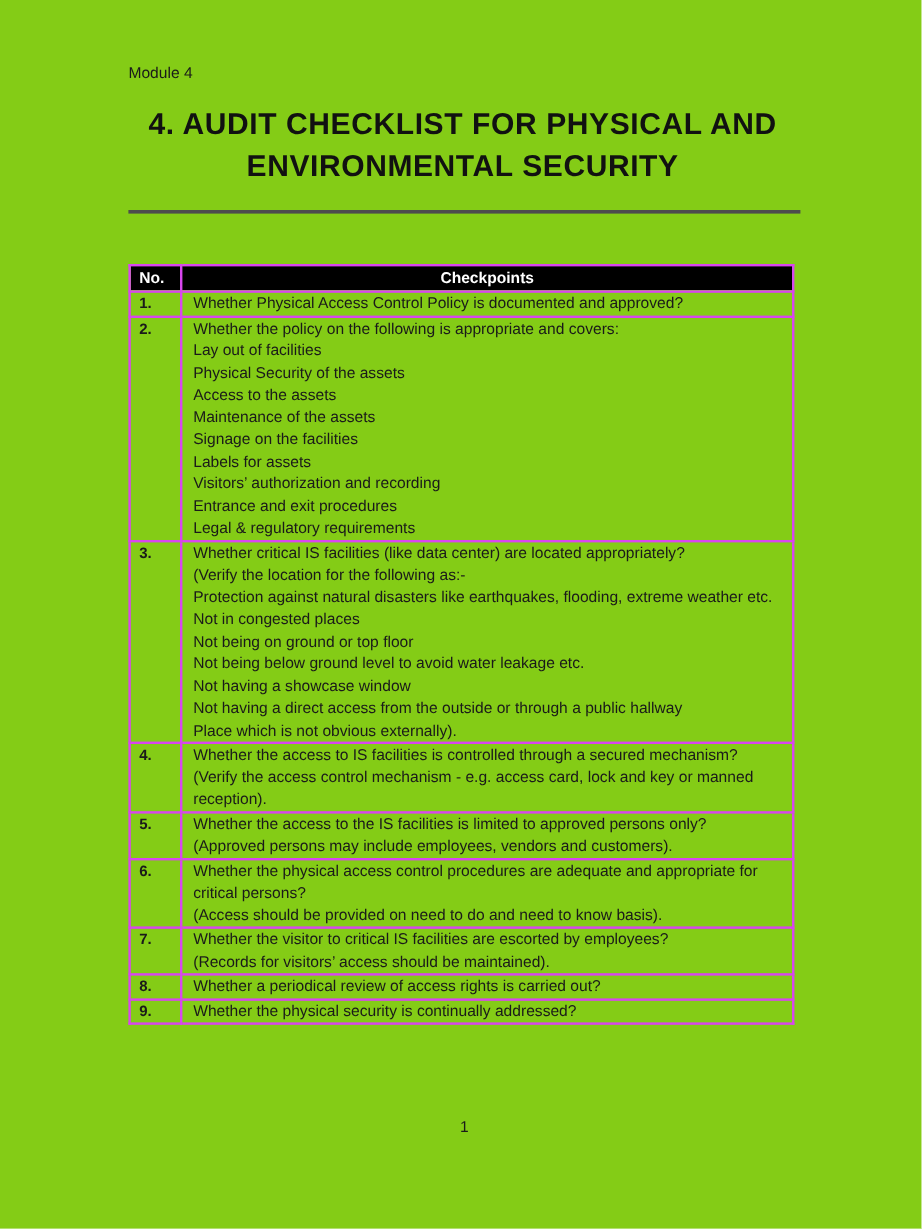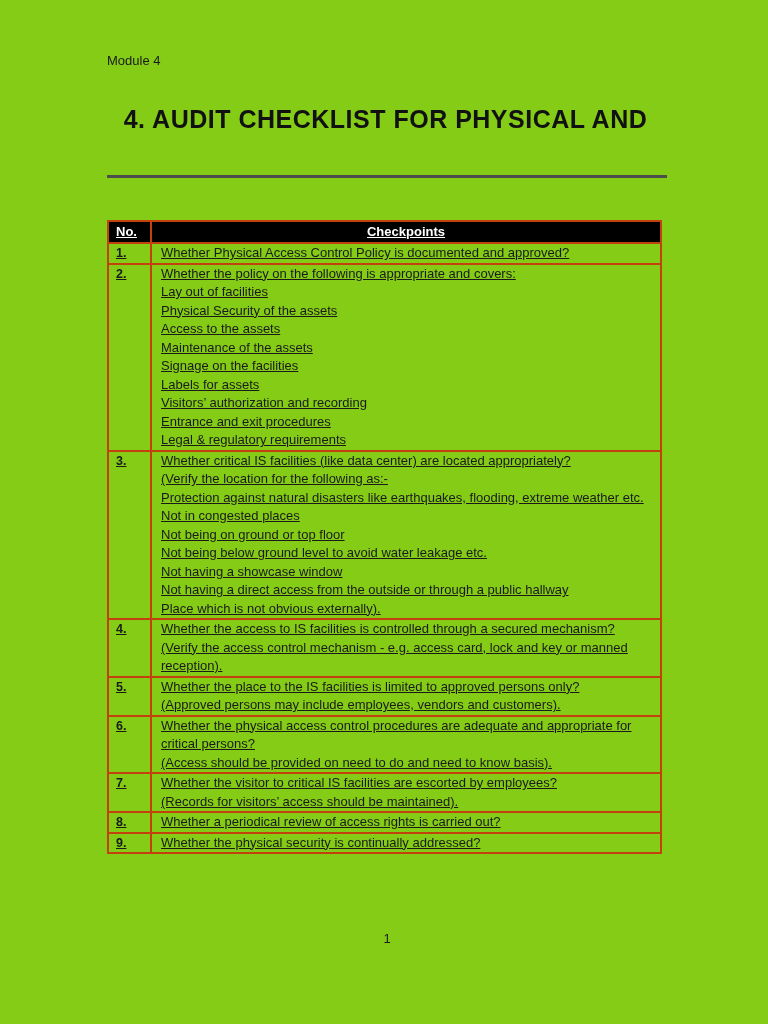--- a/index.html
+++ b/index.html
@@ -20,21 +20,21 @@
     position: absolute;
     left: 107px;
     top: 53px;
     font-size: 13px;
     line-height: 15px;
     color: #1a1a1a;
   }
   .doc-title {
     position: absolute;
     left: 104px;
-    top: 102px;
+    top: 87px;
     width: 563px;
     text-align: center;
     font-size: 25px;
     font-weight: bold;
     line-height: 35px;
     letter-spacing: 0.5px;
     color: #111111;
   }
   .title-rule {
     position: absolute;
@@ -56,24 +56,23 @@
   }
   table.checklist {
     position: absolute;
     left: 107px;
     top: 220px;
     width: 555px;
     border-collapse: collapse;
     table-layout: fixed;
   }
   table.checklist td, table.checklist th {
-    border: 2px solid #c2410c;
+    border: 2px solid #d946ef;
     vertical-align: top;
     overflow: hidden;
-    text-decoration: underline;
   }
   th.hdr-no {
     width: 34px;
     background: #000000;
     color: #ffffff;
     font-size: 13px;
     font-weight: bold;
     text-align: left;
     padding: 1px 0 2px 7px;
     line-height: 17px;
@@ -121,20 +120,21 @@
 </style>
 </head>
 <body>
 
 <div id="page">
 
   <div class="module-label">Module 4</div>
 
   <div class="doc-title">
     <div>4. AUDIT CHECKLIST FOR PHYSICAL AND</div>
+    <div>ENVIRONMENTAL SECURITY</div>
   </div>
 
   <div class="title-rule"></div>
 
 
   <table class="checklist">
     <thead>
       <tr>
         <th class="hdr-no">No.</th>
         <th class="hdr-checkpoints">Checkpoints</th>
@@ -181,21 +181,21 @@
           <td class="no-cell">4.</td>
           <td class="cp-cell">
             <div class="cp-line">Whether the access to IS facilities is controlled through a secured mechanism?</div>
             <div class="cp-line">(Verify the access control mechanism - e.g. access card, lock and key or manned</div>
             <div class="cp-line">reception).</div>
           </td>
         </tr>
         <tr>
           <td class="no-cell">5.</td>
           <td class="cp-cell">
-            <div class="cp-line">Whether the place to the IS facilities is limited to approved persons only?</div>
+            <div class="cp-line">Whether the access to the IS facilities is limited to approved persons only?</div>
             <div class="cp-line">(Approved persons may include employees, vendors and customers).</div>
           </td>
         </tr>
         <tr>
           <td class="no-cell">6.</td>
           <td class="cp-cell">
             <div class="cp-line">Whether the physical access control procedures are adequate and appropriate for</div>
             <div class="cp-line">critical persons?</div>
             <div class="cp-line">(Access should be provided on need to do and need to know basis).</div>
           </td>

